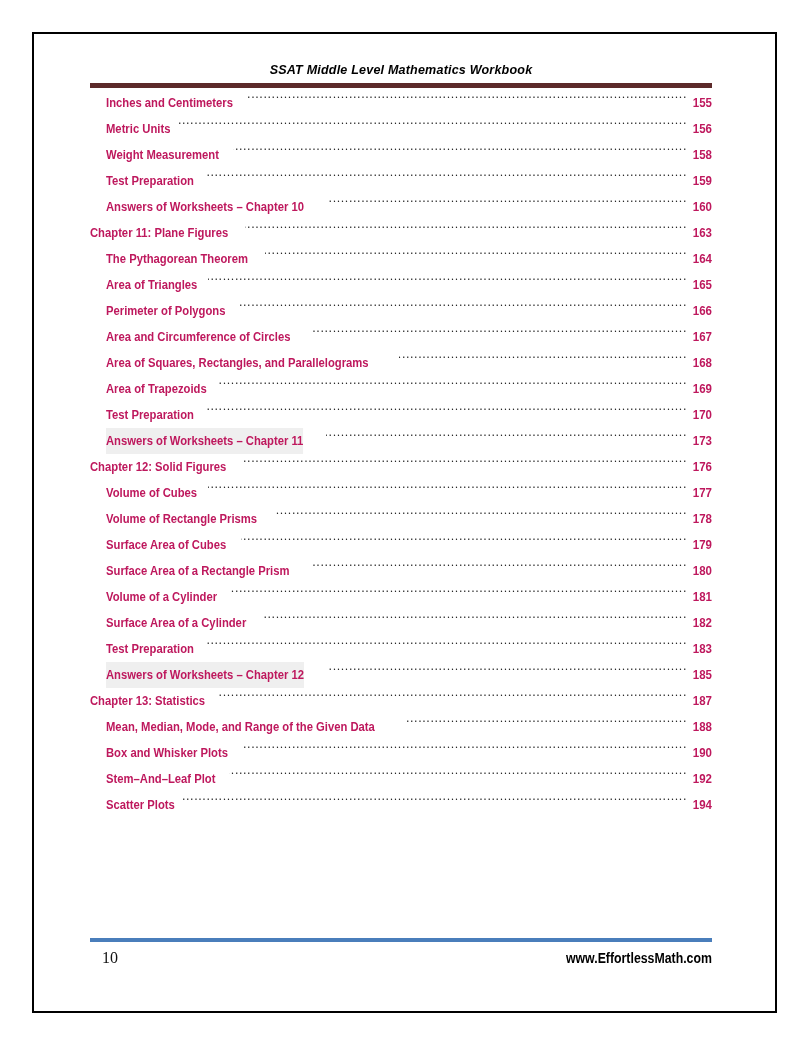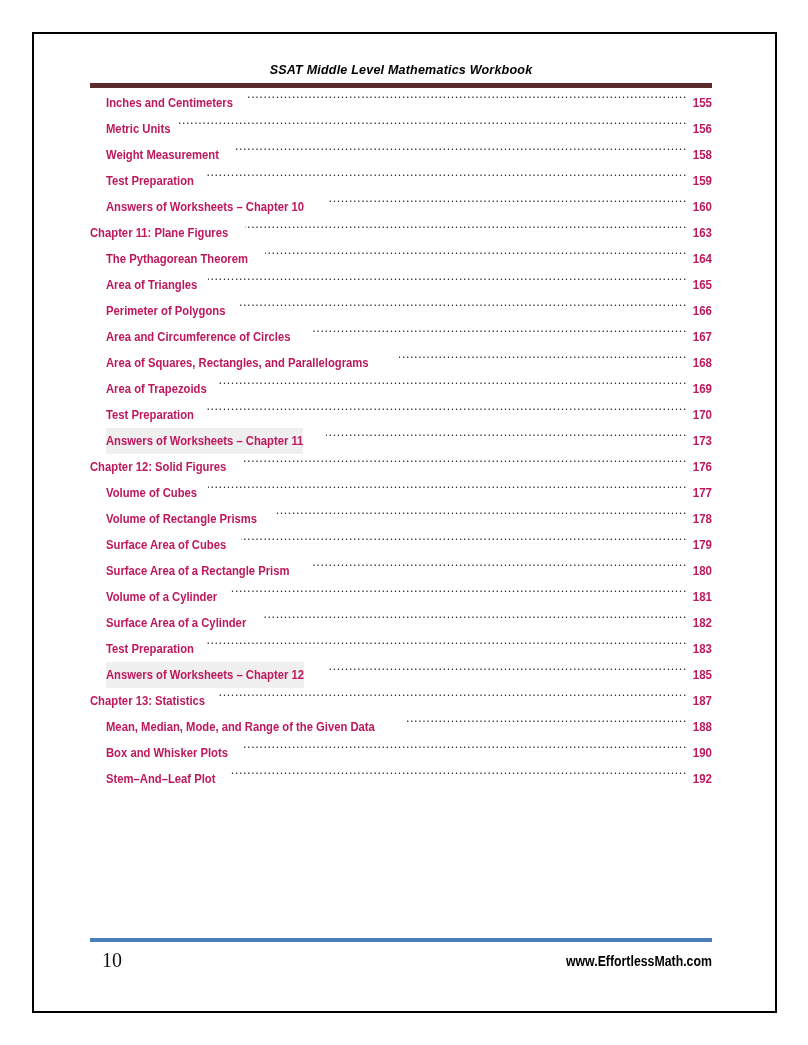--- a/index.html
+++ b/index.html
@@ -145,21 +145,21 @@
     background: #4a7ebb;
   }
   #footer-row {
     margin-top: 7px;
     display: flex;
     align-items: center;
     justify-content: space-between;
   }
   #footer-pagenum {
     font-family: "Liberation Serif", "DejaVu Serif", serif;
-    font-size: 20px;
+    font-size: 16px;
     color: #111111;
     padding-left: 12px;
   }
   #footer-site {
     font-family: "Liberation Sans Narrow", "Liberation Sans", sans-serif;
     font-size: 14px;
     font-weight: bold;
     color: #000000;
     transform: scaleX(0.88);
     transform-origin: right center;
@@ -306,20 +306,25 @@
       </div>
       <div class="toc-row level2">
         <span class="label">Box and Whisker Plots</span>
         <span class="leader"></span>
         <span class="pagenum">190</span>
       </div>
       <div class="toc-row level2">
         <span class="label">Stem–And–Leaf Plot</span>
         <span class="leader"></span>
         <span class="pagenum">192</span>
+      </div>
+      <div class="toc-row level2">
+        <span class="label">Scatter Plots</span>
+        <span class="leader"></span>
+        <span class="pagenum">194</span>
       </div>
     </div>
 
   <div id="footer">
     <div id="footer-rule" style="background: rgb(74, 126, 187);"></div>
     <div id="footer-row">
       <div id="footer-pagenum">10</div>
       <div id="footer-site">www.EffortlessMath.com</div>
     </div>
   </div>

